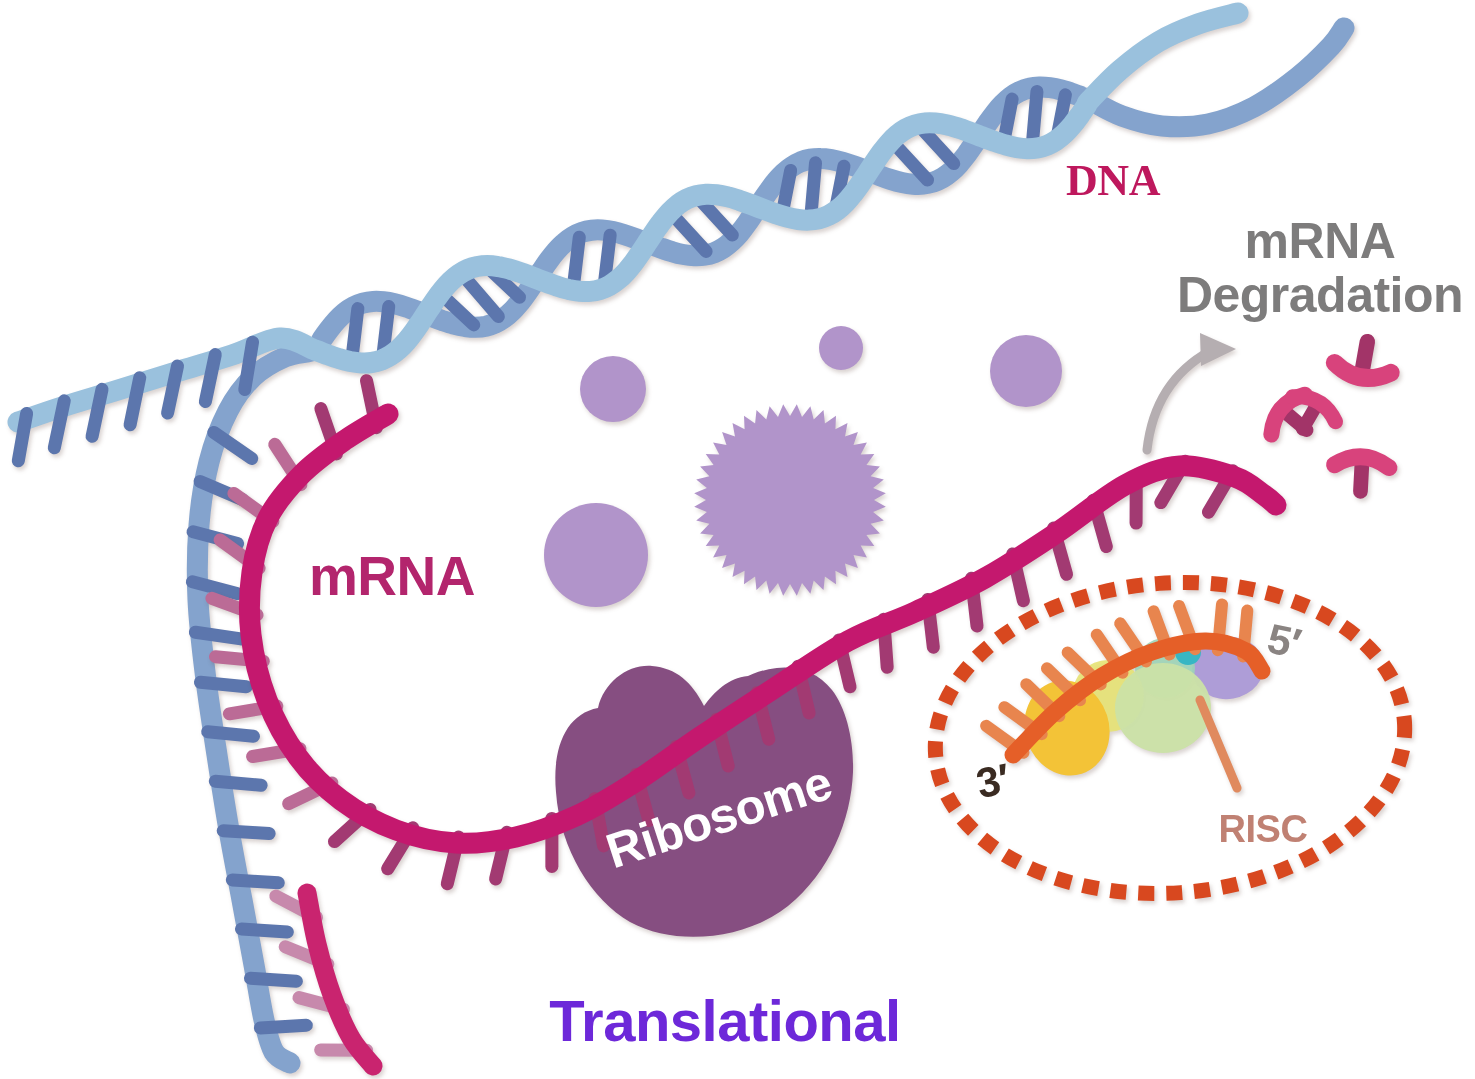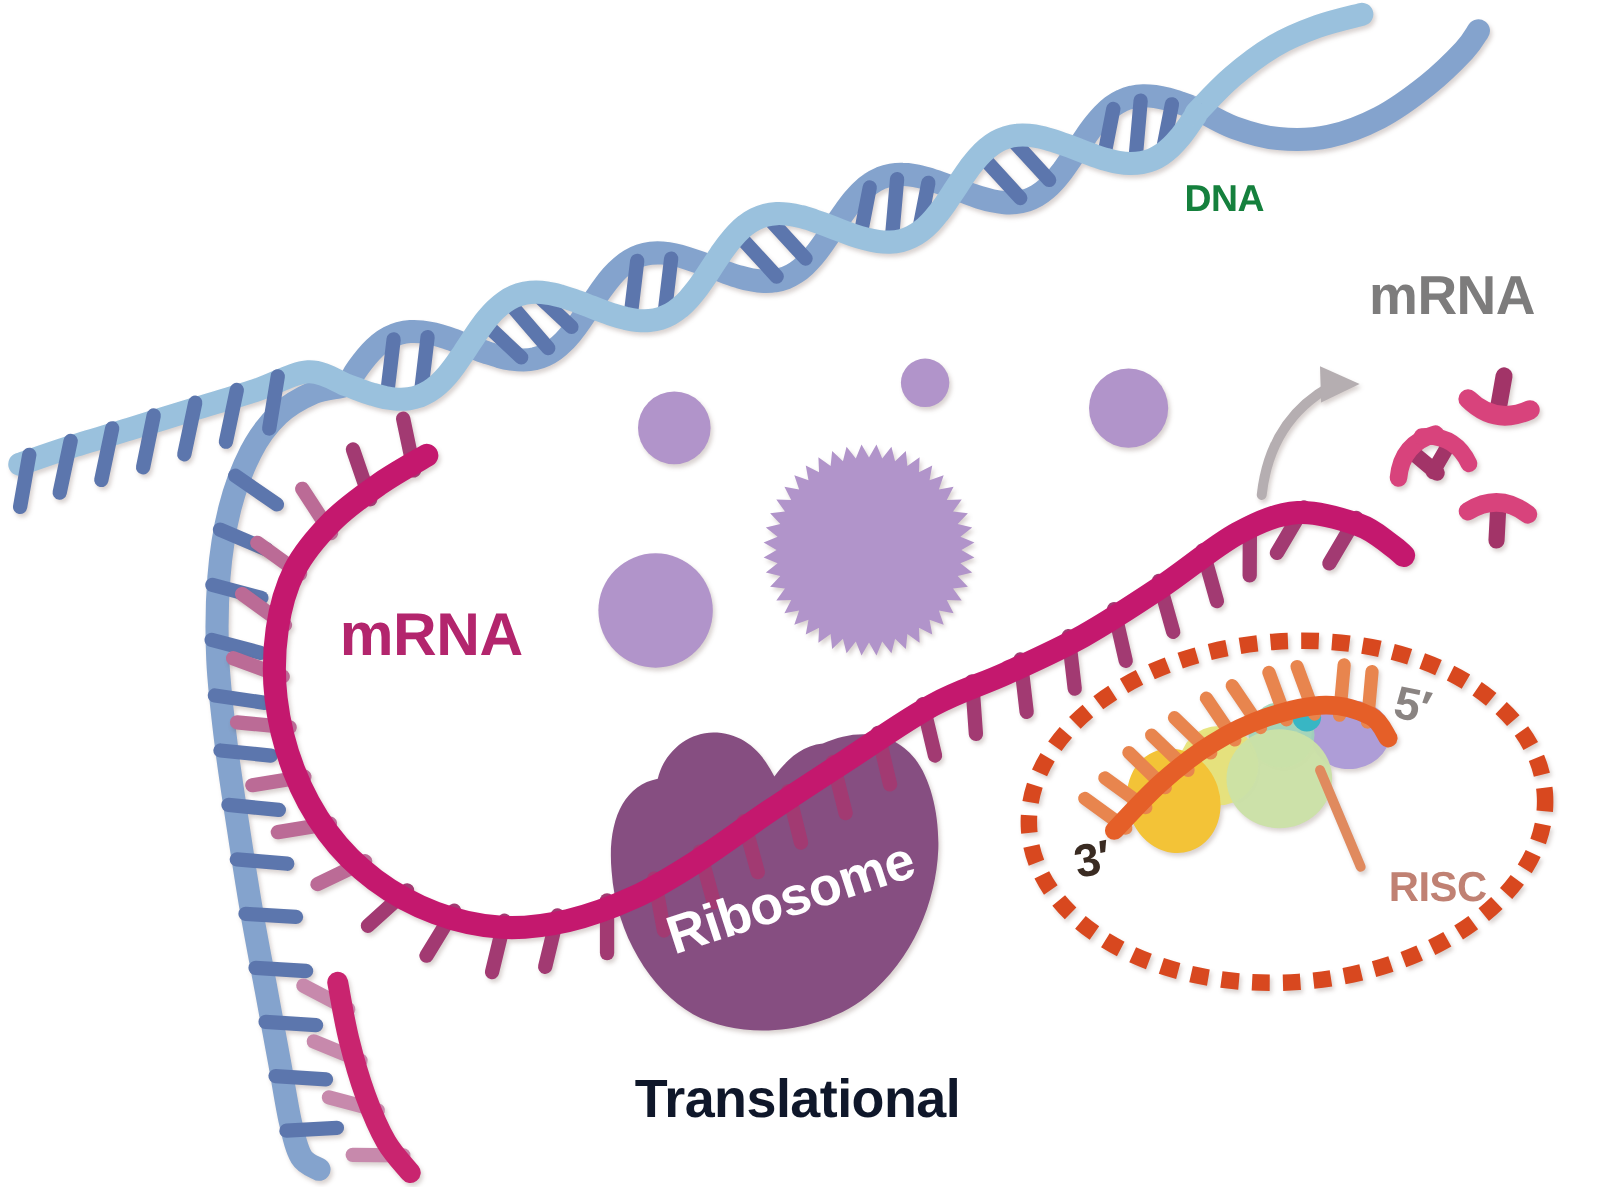--- a/index.html
+++ b/index.html
@@ -160,33 +160,34 @@
           <line x1="0" y1="-2" x2="0" y2="28" stroke="#a23468" stroke-width="14" stroke-linecap="round"></line>
           <path d="M-26,4 Q0,-14 26,4" fill="none" stroke="#d8437c" stroke-width="16" stroke-linecap="round"></path>
         </g>
         <g transform="translate(1362,462) rotate(3) scale(1.05)">
           <line x1="0" y1="-2" x2="0" y2="28" stroke="#a23468" stroke-width="14" stroke-linecap="round"></line>
           <path d="M-26,4 Q0,-14 26,4" fill="none" stroke="#d8437c" stroke-width="16" stroke-linecap="round"></path>
         </g>
       </g>
     </svg>
 
-  <div class="lbl" style="left: 1113px; top: 181px; font-size: 34px; color: #15803d;">DNA</div>
+  <div class="lbl" style="left: 1113px; top: 181px; font-size: 44px; color: #be185d; font-family: Liberation Serif, serif;">DNA</div>
 
   <div class="lbl" style="left: 392px; top: 577px; font-size: 55px; color: rgb(179, 37, 109);">mRNA</div>
 
   <div class="lbl" style="left: 1320px; top: 268px; font-size: 50px; color: rgb(125, 124, 124);">
     <span>mRNA</span>
+    <span>Degradation</span>
   </div>
 
   <div class="lbl" style="left: 719px; top: 817px; font-size: 49px; transform: translate(-50%, -50%) rotate(-18deg); color: rgb(255, 255, 255);">Ribosome</div>
 
-  <div class="lbl" style="left: 725px; top: 1000px; font-size: 49px; color: #0f172a;">
+  <div class="lbl" style="left: 725px; top: 1021px; font-size: 58px; color: #6d28d9;">
     <span>Translational</span>
   </div>
 
 
-  <div class="lbl" style="left: 1263px; top: 808px; font-size: 38px; color: rgb(192, 129, 115); margin-left: 44px;">RISC</div>
+  <div class="lbl" style="left: 1263px; top: 830px; font-size: 38px; color: rgb(192, 129, 115);">RISC</div>
 
   <div class="lbl" style="left: 1284px; top: 641px; font-size: 42px; transform: translate(-50%, -50%) rotate(12deg); color: rgb(138, 132, 130);">5′</div>
 
   <div class="lbl" style="left: 993px; top: 781px; font-size: 42px; transform: translate(-50%, -50%) rotate(-12deg); color: rgb(58, 43, 34);">3′</div>
 </div>
 
 </body></html>

